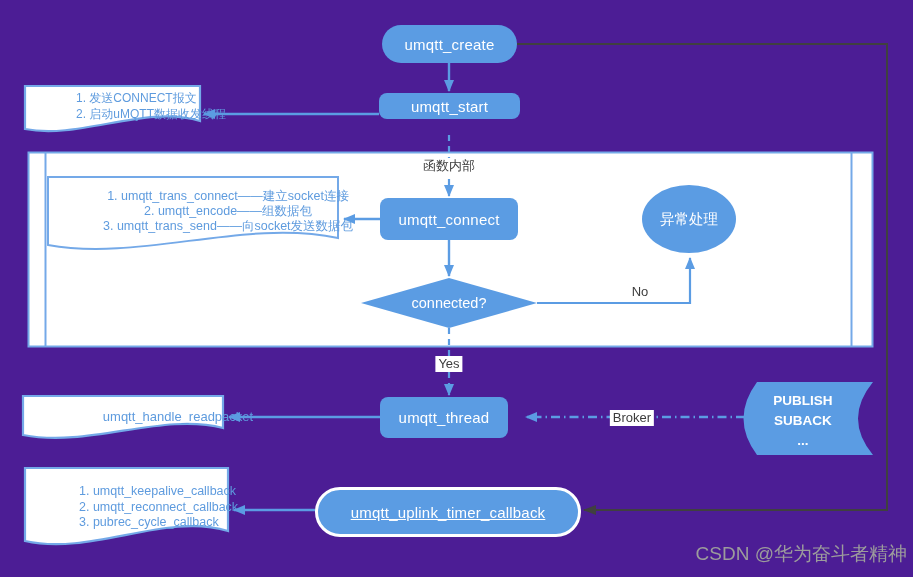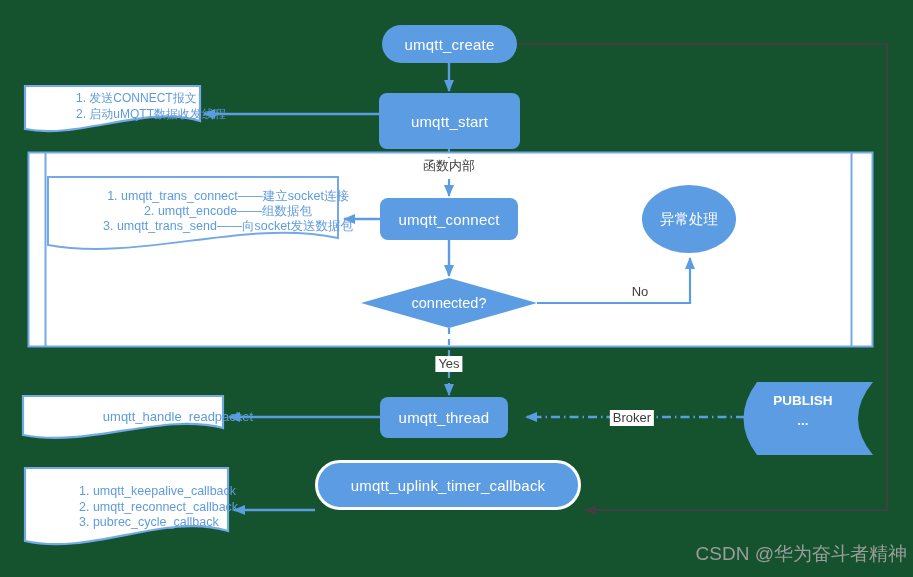--- a/index.html
+++ b/index.html
@@ -1,34 +1,34 @@
 <!DOCTYPE html>
 <html><head>
 <meta charset="utf-8">
 <style>
   html,body{margin:0;padding:0;background:#ffffff;}
   .canvas{
-    position:relative;width:913px;height:577px;background:#14532d;overflow:hidden;
+    position:relative;width:913px;height:577px;background:#4c1d95;overflow:hidden;
     font-family:"Liberation Sans","DejaVu Sans",sans-serif;
   }
   .layer{position:absolute;left:0;top:0;width:913px;height:577px;}
   svg{display:block;}
   .node{
     position:absolute;display:flex;align-items:center;justify-content:center;
     background:#5B9CE3;color:#ffffff;font-size:15px;border-radius:8px;
     white-space:nowrap;letter-spacing:.2px;
   }
   .stadium{border-radius:20px;}
   .node-create{left:382px;top:25px;width:135px;height:38px;}
-  .node-start{left:379px;top:93px;width:141px;height:56px;align-items:center;}
+  .node-start{left:379px;top:93px;width:141px;height:26px;align-items:center;}
   .node-connect{left:380px;top:198px;width:138px;height:42px;}
   .node-thread{left:380px;top:397px;width:128px;height:41px;}
   .node-uplink{
-    left:315px;top:460px;width:266px;height:50px;box-sizing:border-box;
-    border:3px solid #ffffff;border-radius:25px;font-size:15px;
+    left:315px;top:487px;width:266px;height:50px;box-sizing:border-box;
+    border:3px solid #ffffff;border-radius:25px;font-size:15px;text-decoration:underline;
   }
   .shape-label{
     position:absolute;color:#ffffff;text-align:center;white-space:nowrap;
   }
   .exception-label{left:641px;top:210px;width:96px;font-size:14.5px;}
   .decision-label{left:361px;top:295px;width:176px;font-size:14.5px;}
   .stored-label{left:747px;top:391px;width:112px;font-size:13.5px;font-weight:600;line-height:20px;}
   .doc-text{
     position:absolute;color:#5E9BDE;font-size:12.5px;line-height:15.5px;white-space:nowrap;margin-left:43px;
   }
@@ -101,20 +101,21 @@
       <span>umqtt_thread</span>
     </div>
   <div class="node node-uplink">
       <span>umqtt_uplink_timer_callback</span>
     </div>
 
   <div class="shape-label exception-label">异常处理</div>
   <div class="shape-label decision-label">connected?</div>
   <div class="shape-label stored-label">
     <div>PUBLISH</div>
+    <div>SUBACK</div>
     <div>...</div>
   </div>
 
   <div class="doc-text doc1-text">
     <div>1. 发送CONNECT报文</div>
     <div>2. 启动uMQTT数据收发线程</div>
   </div>
   <div class="doc-text doc2-text">
     <div>1. umqtt_trans_connect——建立socket连接</div>
     <div>2. umqtt_encode——组数据包</div>

